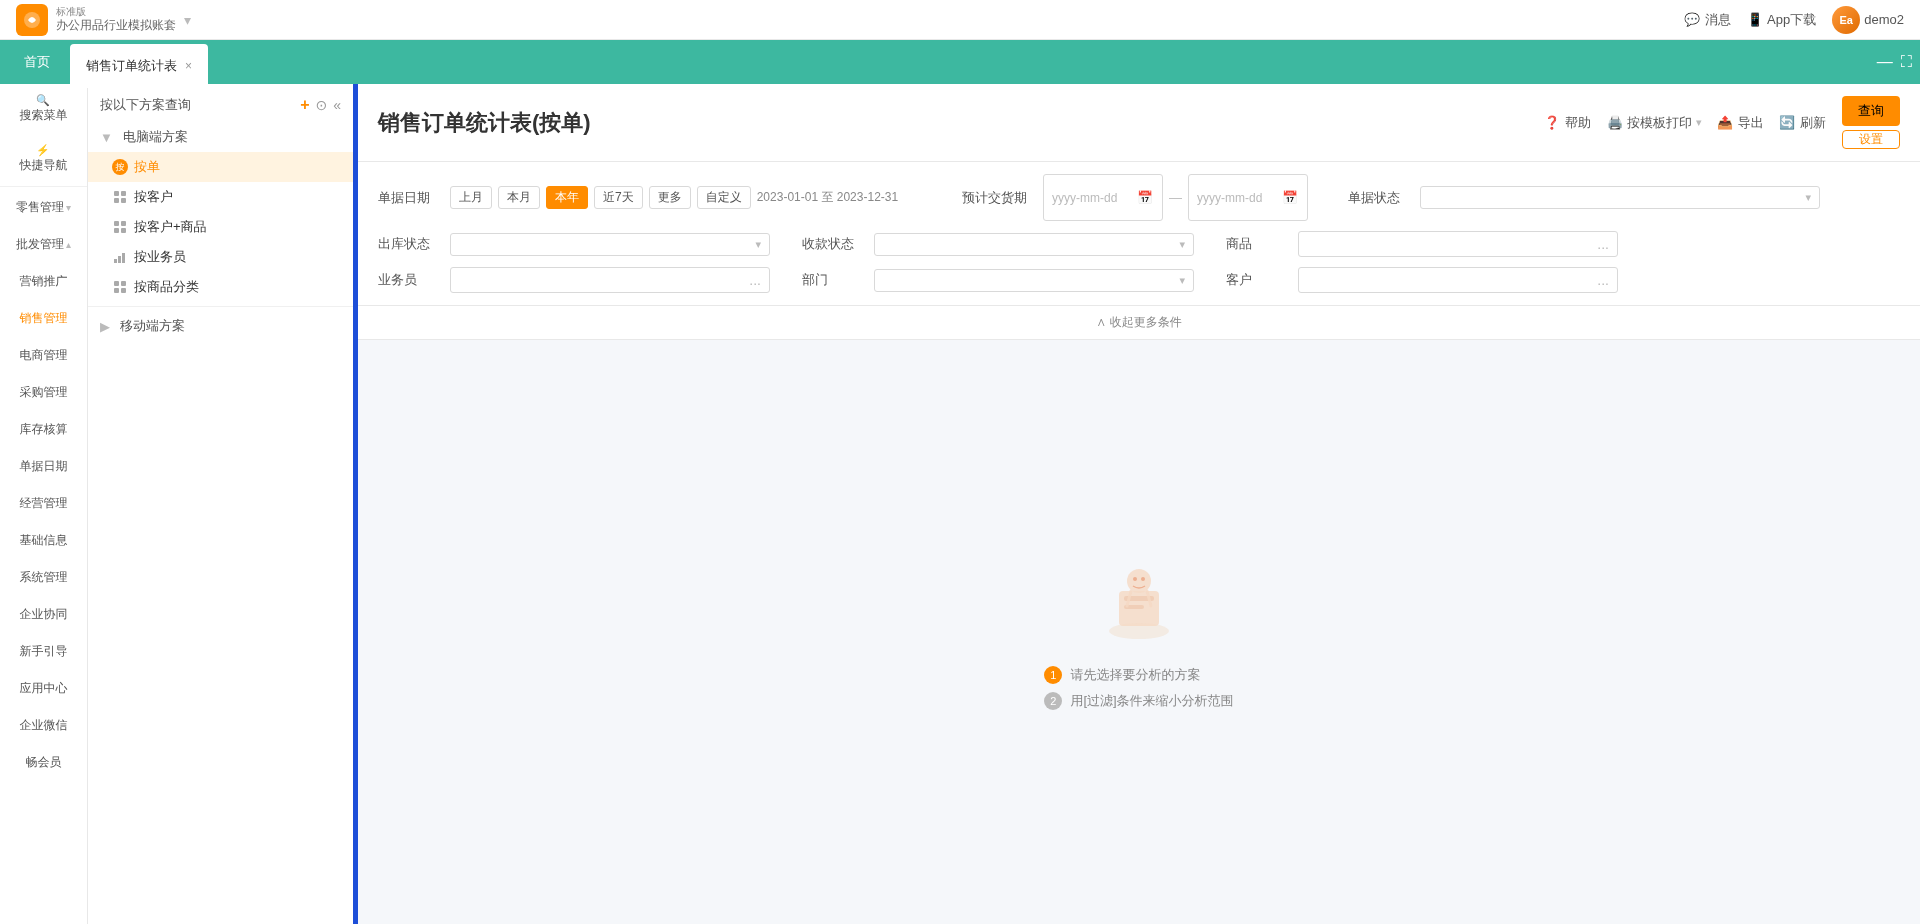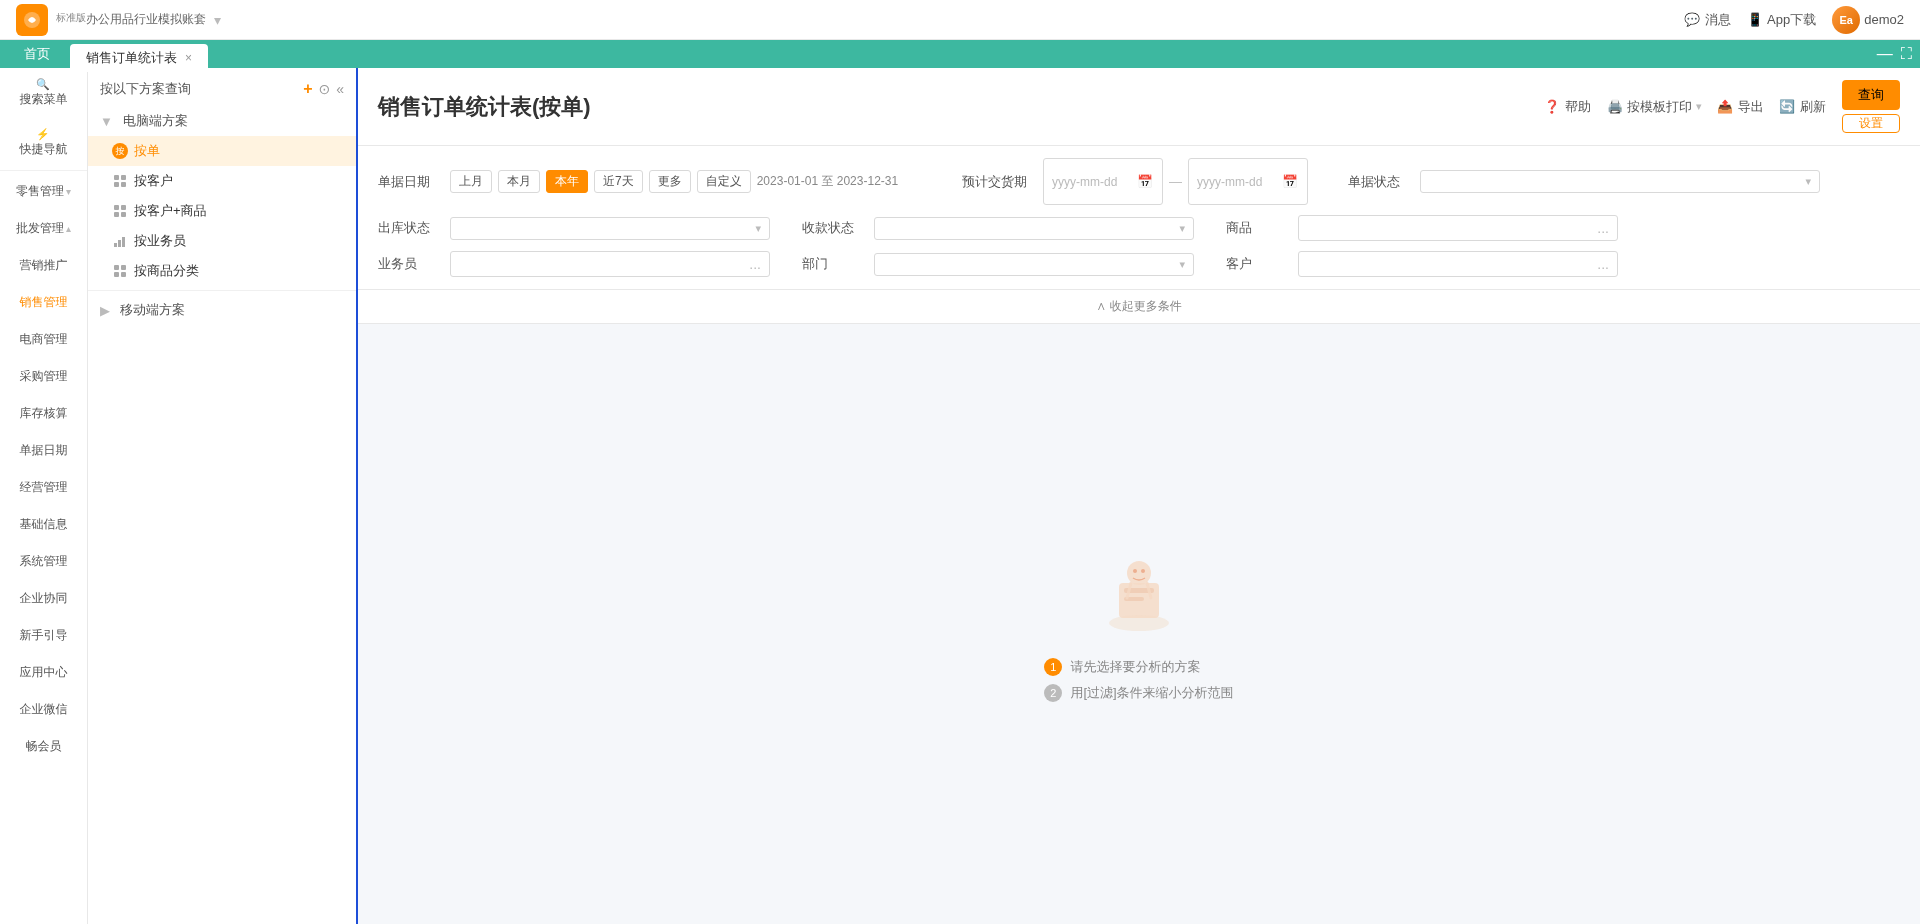--- a/index.html
+++ b/index.html
@@ -8,41 +8,41 @@
     
     .top-bar { background: #fff; height: 40px; display: flex; align-items: center; padding: 0 16px; border-bottom: 1px solid #e8e8e8; justify-content: space-between; flex-shrink: 0; }
     .top-bar-left { display: flex; align-items: center; gap: 8px; }
     .logo { width: 32px; height: 32px; background: #ff8c00; border-radius: 6px; display: flex; align-items: center; justify-content: center; color: white; font-size: 10px; font-weight: bold; flex-shrink: 0; }
     .app-title { font-size: 12px; color: #666; }
     .top-bar-right { display: flex; align-items: center; gap: 16px; font-size: 13px; color: #555; }
     .top-bar-btn { display: flex; align-items: center; gap: 4px; cursor: pointer; }
     .user-avatar { width: 28px; height: 28px; border-radius: 50%; background: linear-gradient(135deg, #ff9a3c, #e06b00); display: flex; align-items: center; justify-content: center; color: white; font-size: 11px; font-weight: bold; }
 
     
-    .tab-bar { background: #3db8a0; height: 28px; display: flex; align-items: stretch; padding: 0 8px; flex-shrink: 0; }
+    .tab-bar { background: #3db8a0; height: 44px; display: flex; align-items: stretch; padding: 0 8px; flex-shrink: 0; }
     .tab-home { display: flex; align-items: center; padding: 0 16px; color: white; font-size: 13px; cursor: pointer; }
     .tab-item { display: flex; align-items: center; background: white; color: #333; padding: 0 16px; gap: 8px; font-size: 13px; cursor: pointer; margin-left: 4px; border-radius: 4px 4px 0 0; position: relative; top: 4px; }
     .tab-close { color: #999; font-size: 12px; cursor: pointer; }
     .tab-bar-right { margin-left: auto; display: flex; align-items: center; gap: 8px; }
     .tab-icon-btn { color: white; cursor: pointer; font-size: 16px; }
 
     
     .main-layout { display: flex; flex: 1; overflow: hidden; }
 
     
     .sidebar { width: 88px; background: #fff; border-right: 1px solid #e8e8e8; display: flex; flex-direction: column; flex-shrink: 0; overflow-y: auto; }
     .sidebar-item { padding: 10px 8px; text-align: center; cursor: pointer; font-size: 12px; color: #555; border-bottom: none; }
     .sidebar-item.active { color: #ff8c00; }
     .sidebar-item.has-arrow { display: flex; align-items: center; justify-content: center; gap: 2px; }
 
     
     .content-area { flex: 1; display: flex; overflow: hidden; }
 
     
-    .left-panel { width: 270px; background: #fff; border-right: 2px solid #1d4ed8; flex-shrink: 0; padding: 8px 0; overflow-y: auto; }
+    .left-panel { width: 270px; background: #fff; border-right: 5px solid #1d4ed8; flex-shrink: 0; padding: 8px 0; overflow-y: auto; }
     .left-panel-header { display: flex; align-items: center; justify-content: space-between; padding: 4px 12px 8px; }
     .left-panel-title { font-size: 13px; color: #555; }
     .left-panel-actions { display: flex; align-items: center; gap: 6px; color: #999; }
     .left-panel-actions span { cursor: pointer; font-size: 14px; }
     .tree-item { padding: 6px 12px 6px 24px; cursor: pointer; display: flex; align-items: center; gap: 6px; font-size: 13px; color: #333; }
     .tree-item.active { background: #fff3e0; color: #ff8c00; }
     .tree-item.parent { padding-left: 12px; font-weight: 500; color: #555; }
     .tree-icon { width: 16px; height: 16px; background: #ff8c00; border-radius: 50%; display: flex; align-items: center; justify-content: center; color: white; font-size: 10px; flex-shrink: 0; }
     .tree-sub-icon { width: 16px; height: 16px; display: flex; align-items: center; justify-content: center; font-size: 11px; color: #888; flex-shrink: 0; }
     .section-divider { height: 1px; background: #f0f0f0; margin: 4px 0; }
@@ -93,21 +93,21 @@
 <body>
 
 <div class="top-bar">
   <div class="top-bar-left">
     <div class="logo">
       <svg width="20" height="20" viewBox="0 0 20 20">
           <circle cx="10" cy="10" r="8" fill="white" opacity="0.3"></circle>
           <path d="M6 10 Q10 4 14 10 Q10 16 6 10Z" fill="white"></path>
         </svg>
     </div>
-    <div style="display:flex;flex-direction:row;line-height:1.2">
+    <div style="display:flex;flex-direction:column;line-height:1.2">
       <span style="font-size:10px;color:#888">标准版</span>
       <span class="app-title">办公用品行业模拟账套</span>
     </div>
     <span style="color:#bbb;cursor:pointer;font-size:14px">▾</span>
   </div>
   <div class="top-bar-right">
     <div class="top-bar-btn">
       <span>💬</span>
       <span>消息</span>
     </div>

